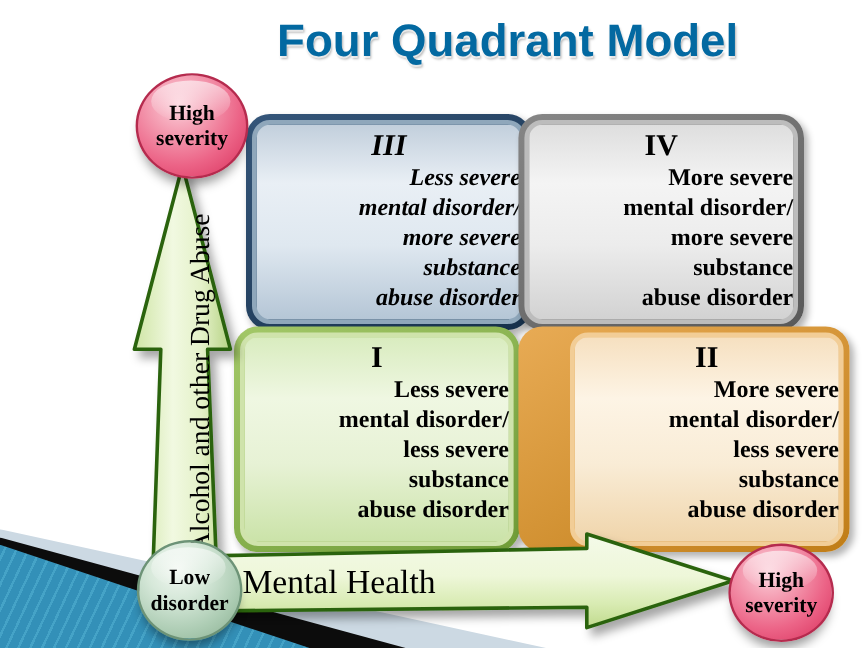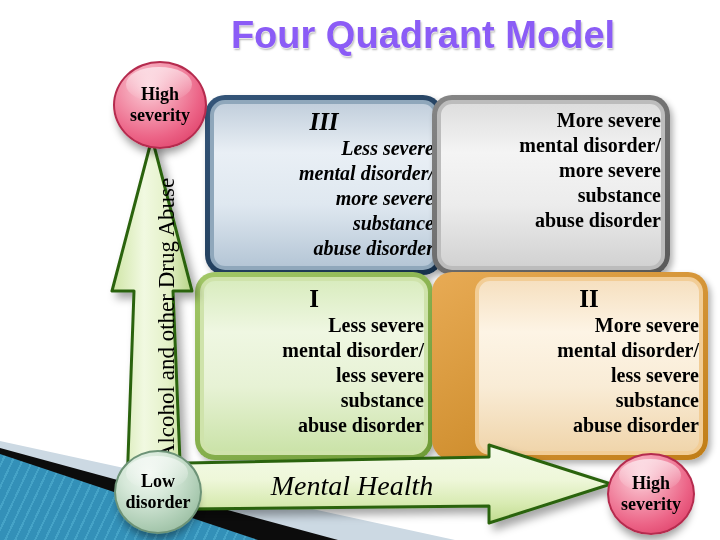--- a/index.html
+++ b/index.html
@@ -14,21 +14,21 @@
   .wedge-black{background:#0c0c0c;clip-path:polygon(0 448px,338px 540px,0 540px);}
   .wedge-teal{
     background:repeating-linear-gradient(115deg,#3390b8 0 7px,#45a3c7 7px 9px);
     clip-path:polygon(0 454px,258px 540px,0 540px);
   }
 
   
   .title{
     position:absolute;left:423px;top:14px;transform:translateX(-50%);
     white-space:nowrap;font-family:"Liberation Sans",sans-serif;
-    font-size:38px;font-weight:bold;color:#8b5cf6;z-index:5;
+    font-size:38px;font-weight:bold;color:#0369a1;z-index:5;
     text-shadow:0 1px 0 rgba(255,255,255,.65),1px 2px 2px rgba(0,0,0,.28);
   }
 
   
   .quad{position:absolute;border-radius:20px;padding:5px;z-index:2;
         box-shadow:3px 4px 6px rgba(0,0,0,.3);}
   .quad .inner{
     box-sizing:border-box;width:100%;height:100%;border-radius:15px;
     border:4px solid;text-align:center;padding-top:4px;font-weight:bold;
   }
@@ -58,21 +58,21 @@
   
   #arrows{position:absolute;left:0;top:0;z-index:3;pointer-events:none;}
 
   .v-axis-label{
     position:absolute;left:2px;top:304px;width:330px;height:30px;z-index:3;
     transform:rotate(-90deg);text-align:center;font-size:23px;line-height:30px;
     white-space:nowrap;
   }
   .h-axis-label{
     position:absolute;left:202px;top:469px;width:300px;z-index:3;
-    text-align:center;font-size:28px;line-height:34px;white-space:nowrap;font-style:italic;
+    text-align:left;font-size:28px;line-height:34px;white-space:nowrap;
   }
 
   
   .marker{
     position:absolute;border-radius:50%;z-index:4;display:flex;
     align-items:center;justify-content:center;text-align:center;
     box-shadow:0 9px 9px -4px rgba(0,0,0,.4);
   }
   .marker::before{
     content:"";position:absolute;left:12%;top:5%;width:74%;height:42%;
@@ -109,20 +109,21 @@
       <div class="quad-desc">Less severe
 mental disorder/
 more severe
 substance
 abuse disorder</div>
     </div>
   </div>
 
   <div class="quad q4">
     <div class="inner">
+      <span class="quad-numeral">IV</span>
       <div class="quad-desc">More severe
 mental disorder/
 more severe
 substance
 abuse disorder</div>
     </div>
   </div>
 
   <div class="quad q1">
     <div class="inner">

